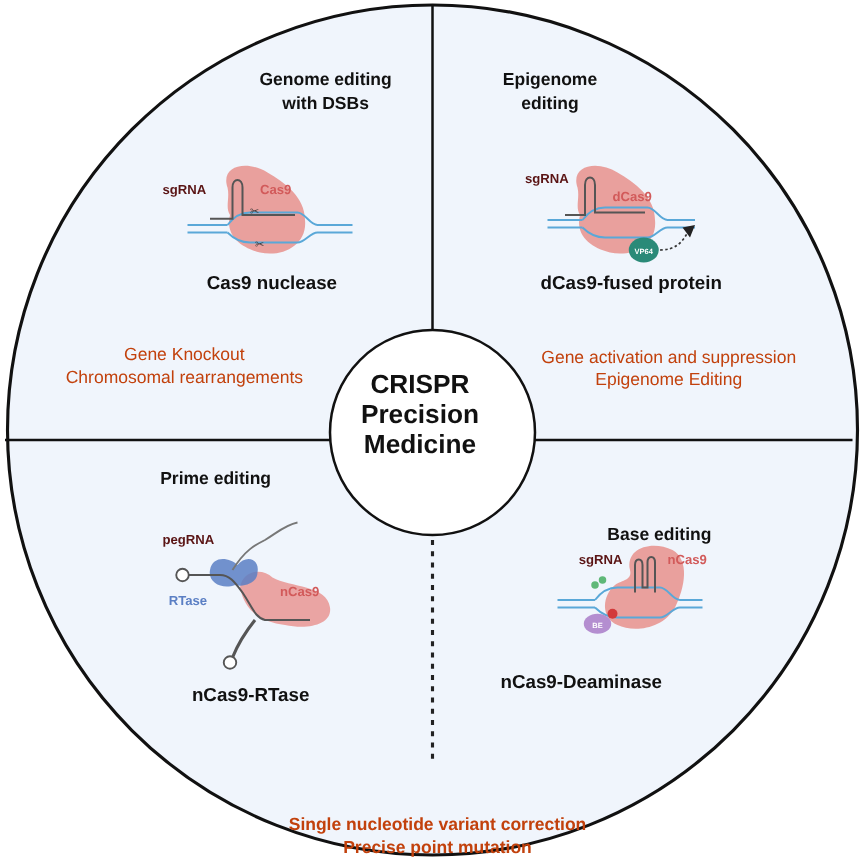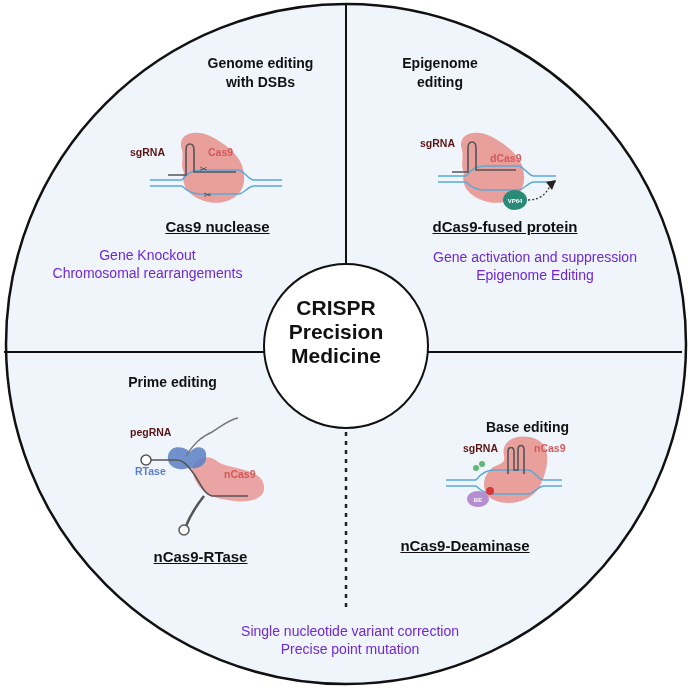--- a/index.html
+++ b/index.html
@@ -1,21 +1,21 @@
 <!DOCTYPE html>
 <html><head>
 <meta charset="utf-8">
 <style>
   html, body { margin:0; padding:0; background:#ffffff; }
   body { width:692px; height:688px; position:relative; overflow:hidden; font-family:"Liberation Sans", sans-serif; }
   #diagram { position:absolute; left:0; top:0; width:692px; height:688px; }
   .txt { position:absolute; text-align:center; white-space:nowrap; }
   .title { font-weight:bold; font-size:14px; color:#111; line-height:19px; }
-  .subtitle { font-weight:bold; font-size:15px; color:#111;text-decoration:underline; }
-  .app { font-size:14px; color:#6d28d9; line-height:18px; }
+  .subtitle { font-weight:bold; font-size:15px; color:#111; }
+  .app { font-size:14px; color:#c2410c; line-height:18px;margin-top:28px; }
   .center-title { font-weight:bold; font-size:21px; color:#111; line-height:24px; }
   .lbl { position:absolute; font-weight:bold; font-size:10.5px; white-space:nowrap; }
 </style>
 </head>
 <body>
 
 <svg id="diagram" viewBox="0 0 692 688" xmlns="http://www.w3.org/2000/svg">
 
   <circle cx="346" cy="344" r="340" fill="#f0f5fc" stroke="#111" stroke-width="2.5"></circle>
 
@@ -90,39 +90,39 @@
   <div>editing</div>
 </div>
 <div class="txt title" style="left:100px; top:373px; width:145px;">Prime editing</div>
 <div class="txt title" style="left:465px; top:373px; width:125px;margin-top:45px;">Base editing</div>
 
 <span class="lbl" style="left:130px; top:146px; color:#5a1414;">sgRNA</span>
 <span class="lbl" style="left:208px; top:146px; color:#d25a5a;">Cas9</span>
 <span class="lbl" style="left:420px; top:137px; color:#5a1414;">sgRNA</span>
 <span class="lbl" style="left:490px; top:137px; color:#d25a5a;margin-top:15px;">dCas9</span>
 <span class="lbl" style="left:130px; top:426px; color:#5a1414;">pegRNA</span>
-<span class="lbl" style="left:135px; top:465px; color:#5b7fc4;">RTase</span>
+<span class="lbl" style="left:135px; top:475px; color:#5b7fc4;">RTase</span>
 <span class="lbl" style="left:224px; top:468px; color:#d25a5a;">nCas9</span>
 <span class="lbl" style="left:463px; top:442px; color:#5a1414;">sgRNA</span>
 <span class="lbl" style="left:534px; top:442px; color:#d25a5a;">nCas9</span>
 
 <div class="txt subtitle" style="left:150px; top:218px; width:135px;">Cas9 nuclease</div>
 <div class="txt subtitle" style="left:420px; top:218px; width:170px;">dCas9-fused protein</div>
 <div class="txt subtitle" style="left:138px; top:548px; width:125px;">nCas9-RTase</div>
 <div class="txt subtitle" style="left:395px; top:537px; width:140px;">nCas9-Deaminase</div>
 
 <div class="txt app" style="left:20px; top:246px; width:255px;">
   <div>Gene Knockout</div>
   <div>Chromosomal rearrangements</div>
 </div>
 <div class="txt app" style="left:395px; top:248px; width:280px;">
   <div>Gene activation  and suppression</div>
   <div>Epigenome Editing</div>
 </div>
-<div class="txt app" style="left:190px; top:622px; width:320px;">
+<div class="txt app" style="left:190px; top:622px; width:320px;font-weight:bold;">
   <div>Single nucleotide variant correction</div>
   <div>Precise point mutation</div>
 </div>
 
 <div class="txt center-title" style="left:266px; top:296px; width:140px;">
   <div>CRISPR</div>
   <div>Precision</div>
   <div>Medicine</div>
 </div>
 

